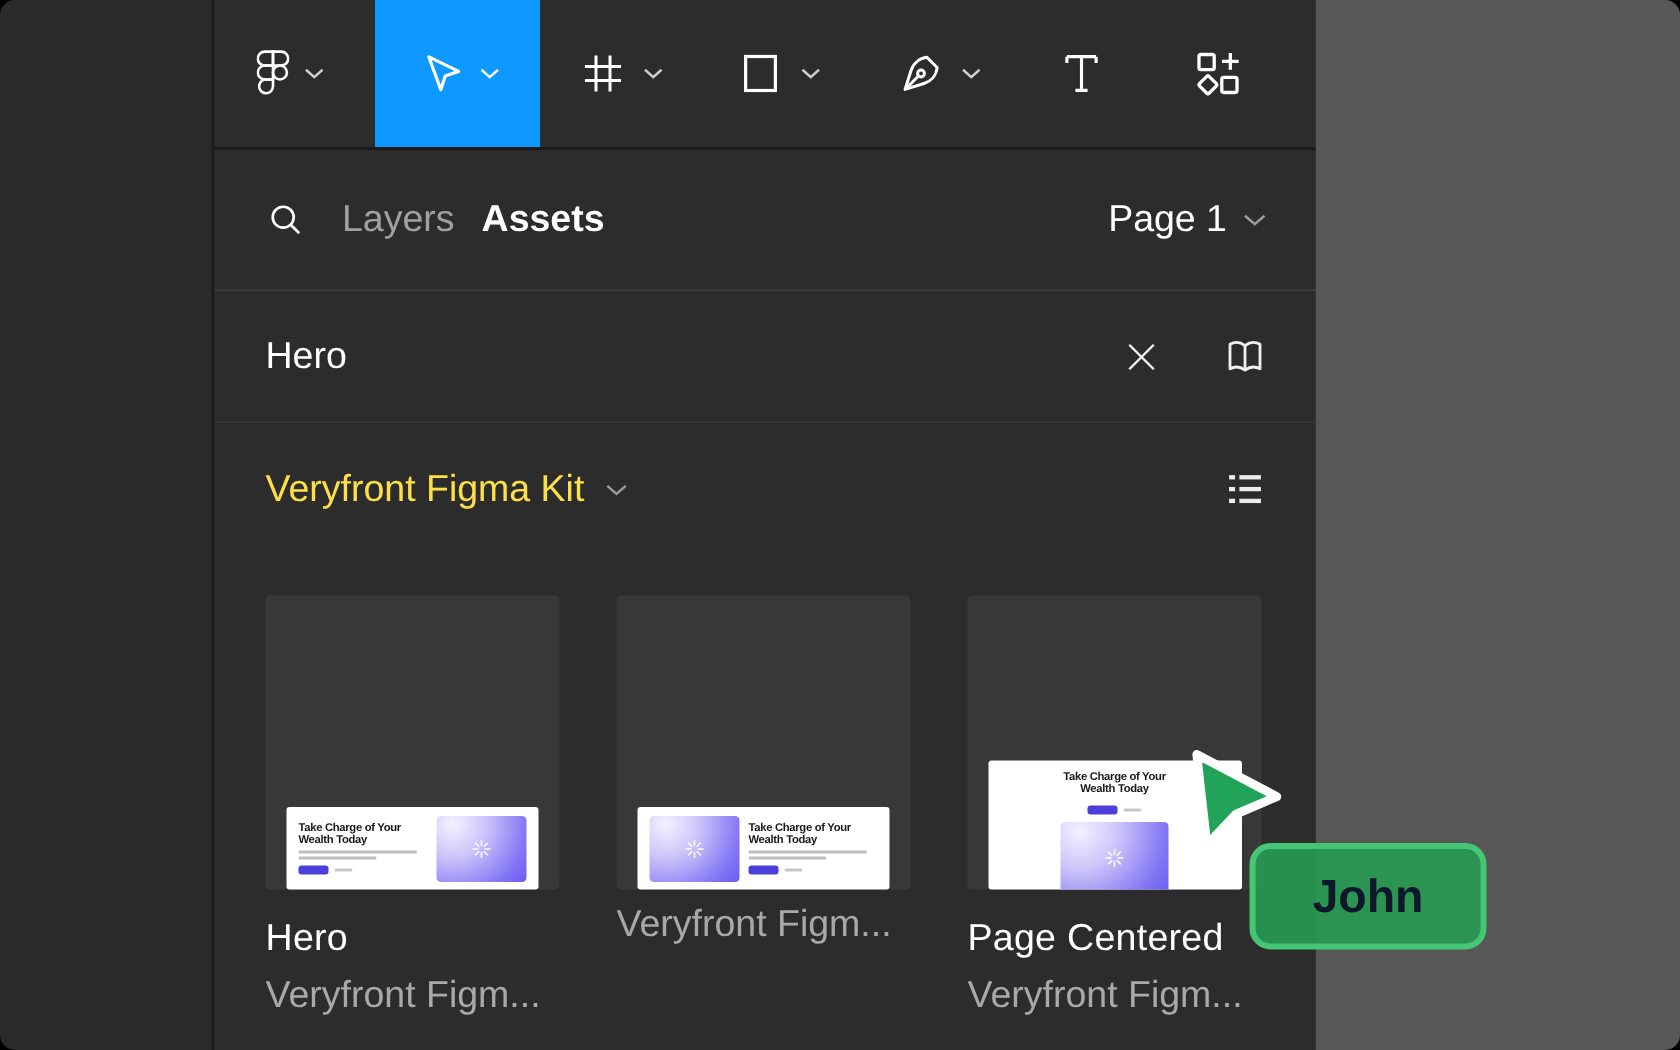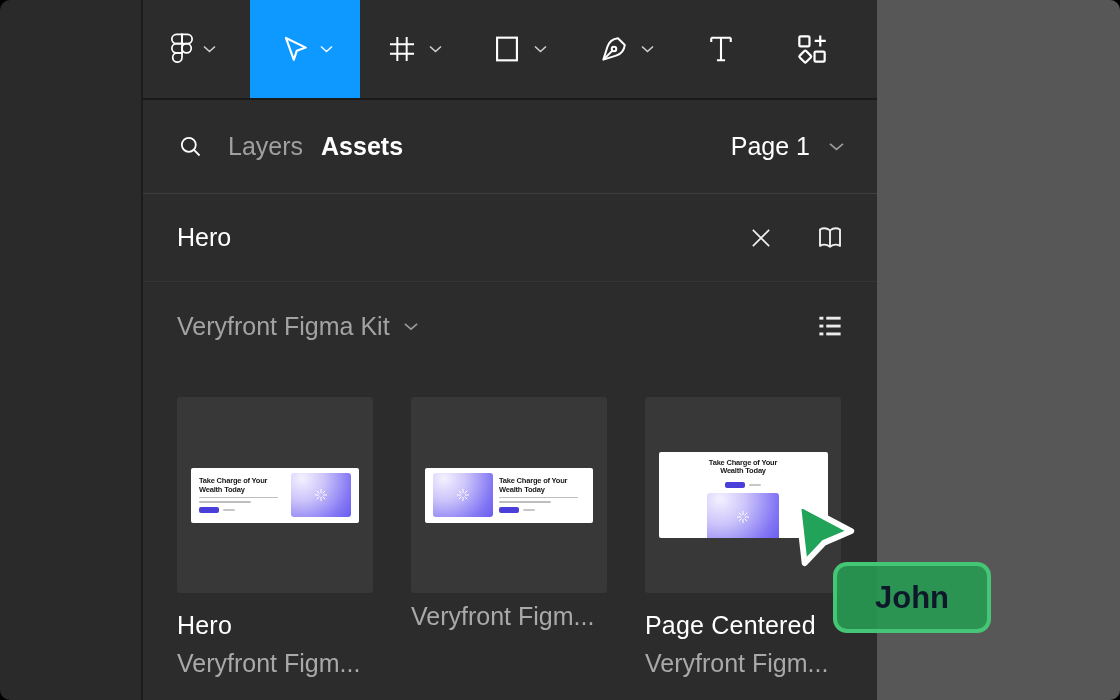--- a/index.html
+++ b/index.html
@@ -27,40 +27,40 @@
   .tool-pen       { left:444px; width:78px; }
   .tool-text      { left:552px; width:52px; }
   .tool-resources { left:640px; width:58px; }
   .chev { opacity:.95; }
 
   
   .tabs-row { height:94px; border-bottom:1px solid #3f3f3f; display:flex; align-items:center; padding:0 32px 0 34px; }
   .tabs-row .tab { font-size:25px; cursor:pointer; }
   .tab-inactive { color:#a0a0a0; font-weight:400; margin-left:24px; }
   .tab-active   { color:#ffffff; font-weight:700; margin-left:18px; }
-  .page-select { margin-left:auto; display:flex; align-items:center; gap:18px; cursor:pointer; }
+  .page-select { margin-left:auto; display:flex; align-items:center; gap:10px; cursor:pointer; }
   .page-select span { color:#ffffff; font-size:25px; font-weight:400; }
 
   
   .search-row { height:88px; border-bottom:1px solid #363636; display:flex; align-items:center; padding:0 32px 0 34px; }
   .search-input { background:transparent; border:none; outline:none; color:#fff; font-size:25px;
                   font-family:"Liberation Sans", sans-serif; flex:1; min-width:0; }
   .search-row .icon-btn { margin-left:40px; cursor:pointer; display:flex; }
 
   
   .library-row { height:88px; display:flex; align-items:center; padding:0 32px 0 34px; }
   .kit-select { display:flex; align-items:center; gap:13px; cursor:pointer; }
-  .kit-select span { color:#a3a3a3; font-size:25px; font-weight:400; }
+  .kit-select span { color:#fde047; font-size:25px; font-weight:400; }
   .library-row .icon-btn { margin-left:auto; cursor:pointer; display:flex; }
 
   
   .grid { display:flex; gap:38px; padding:27px 0 0 34px; }
   .asset { width:196px; cursor:pointer; }
   .thumb { position:relative; width:196px; height:196px; background:#383838; border-radius:3px;
-           display:flex; align-items:center; justify-content:center; }
+           display:flex; align-items:flex-end; justify-content:center; }
   .asset-title { margin-top:18px; color:#ffffff; font-size:25px; font-weight:500; letter-spacing:.2px;
                  white-space:nowrap; overflow:hidden; }
   .asset-sub { margin-top:9px; color:#a9a9a9; font-size:25px; font-weight:400; white-space:nowrap; overflow:hidden; }
 
   
   .mock { background:#ffffff; border-radius:2px; overflow:hidden; }
   .mock-lr { width:168px; height:55px; display:flex; align-items:center; padding:6px 8px; gap:6px; }
   .mock-center { width:169px; height:86px; display:flex; flex-direction:column; align-items:center; padding-top:7px; }
   .m-headline { font-size:7.5px; font-weight:700; color:#181818; line-height:1.12; letter-spacing:-.2px; }
   .mock-lr .m-text { width:86px; }

